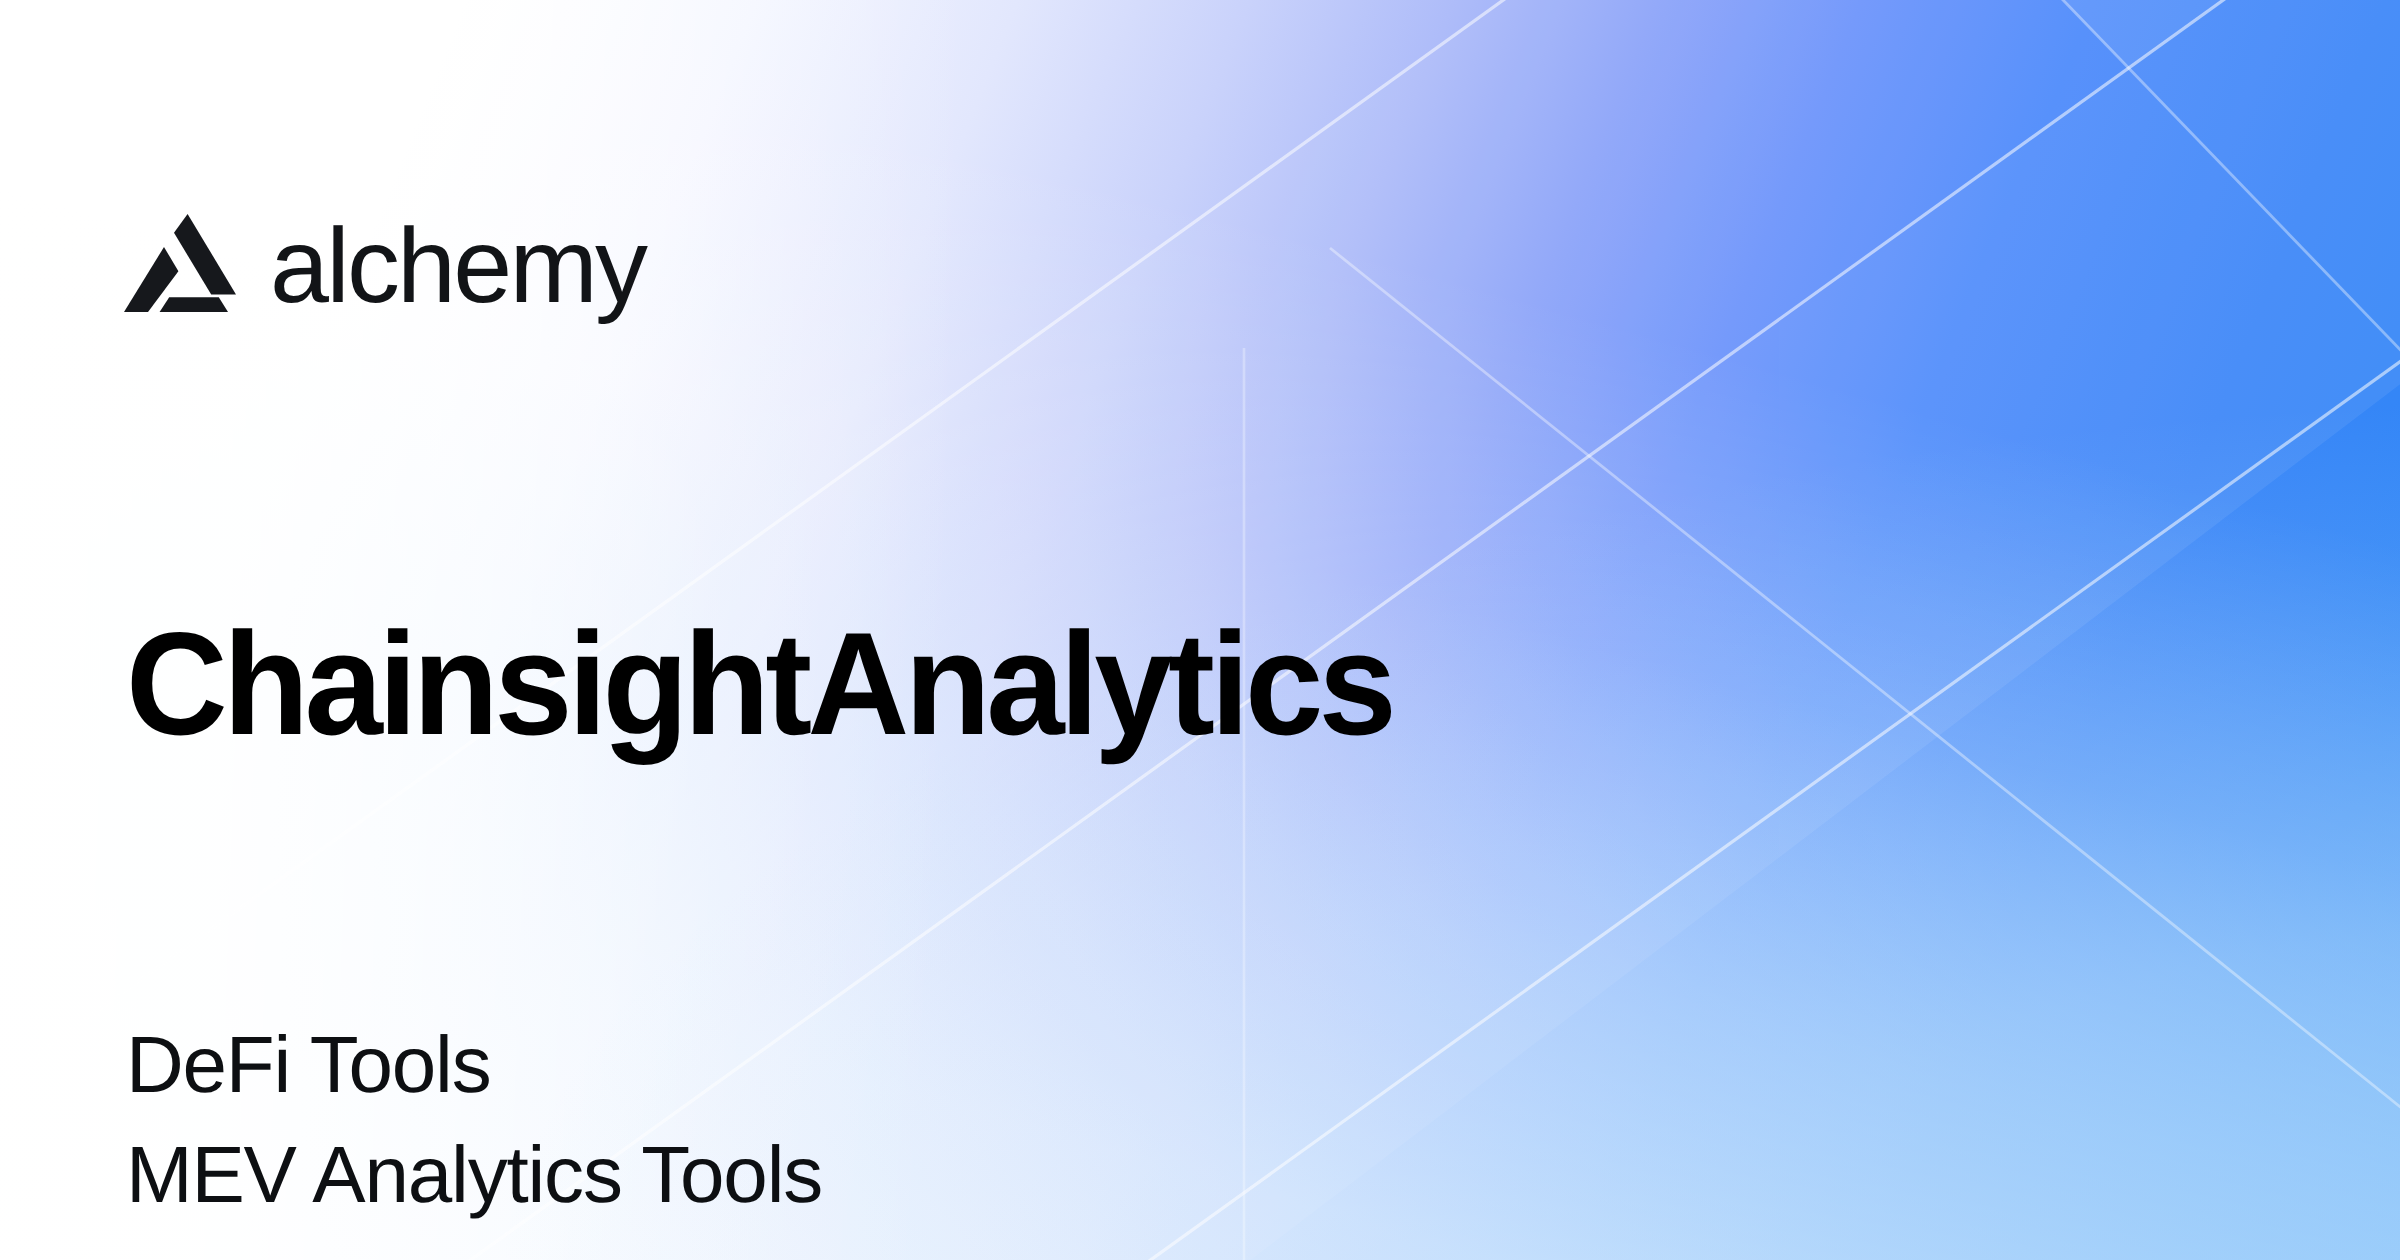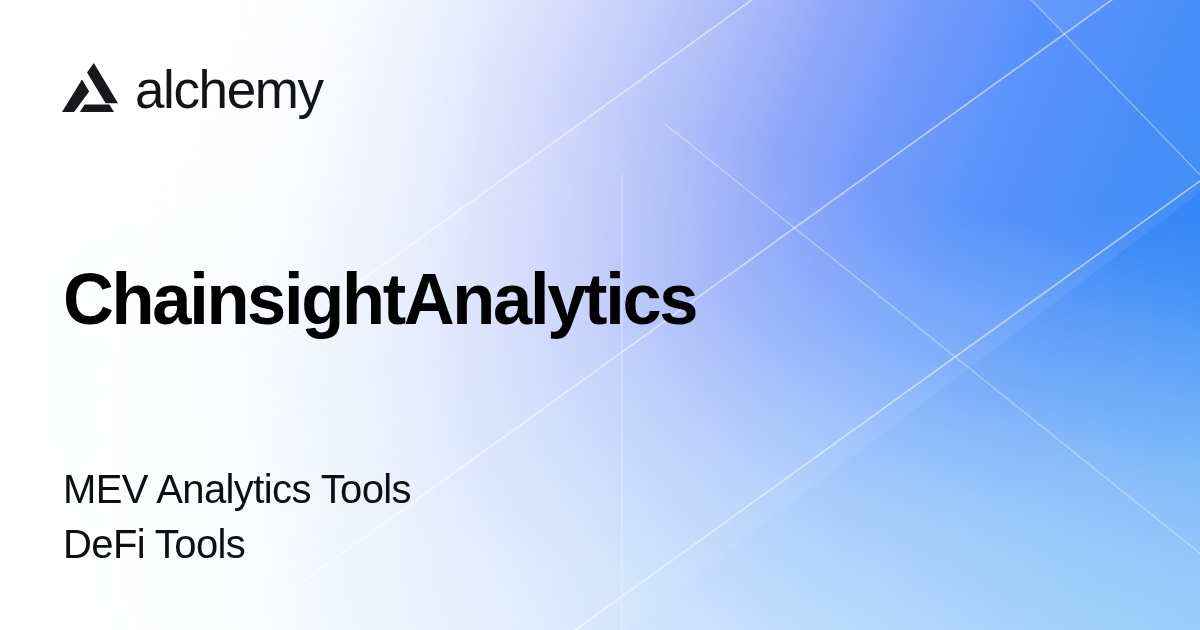--- a/index.html
+++ b/index.html
@@ -81,20 +81,21 @@
     position: absolute;
     inset: -20%;
     pointer-events: none;
   }
   .facets svg { width: 100%; height: 100%; display: block; }
 
   
   .content {
     position: absolute;
     inset: 0;
+    margin-top: 44px;
   }
 
   .brand {
     position: absolute;
     left: 62px;
     top: 62px;
     display: flex;
     align-items: center;
     gap: 17px;
   }
@@ -194,18 +195,18 @@
 
           <polygon points="22.6,41.6 17.8,49.0 52.0,49.0 47.4,41.6"></polygon>
         </g>
       </svg>
       <span class="brand-word">alchemy</span>
     </div>
 
     <h1 class="headline">ChainsightAnalytics</h1>
 
     <div class="taglines">
+      <div class="tagline">DeFi Tools</div>
       <div class="tagline">MEV Analytics Tools</div>
-      <div class="tagline">DeFi Tools</div>
     </div>
 
   </div>
 </div>
 
 </body></html>

